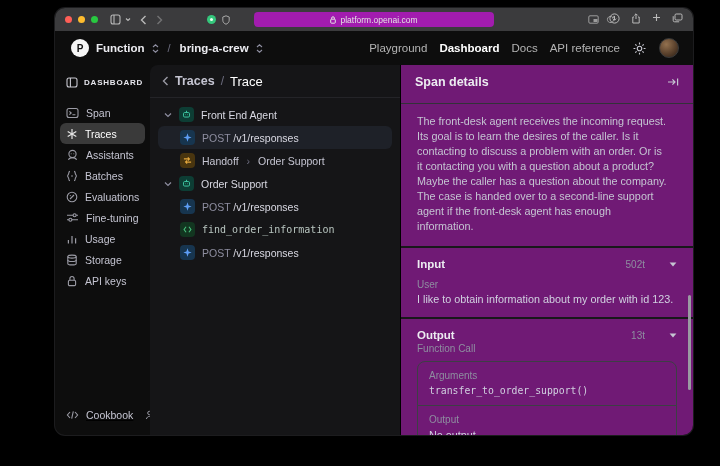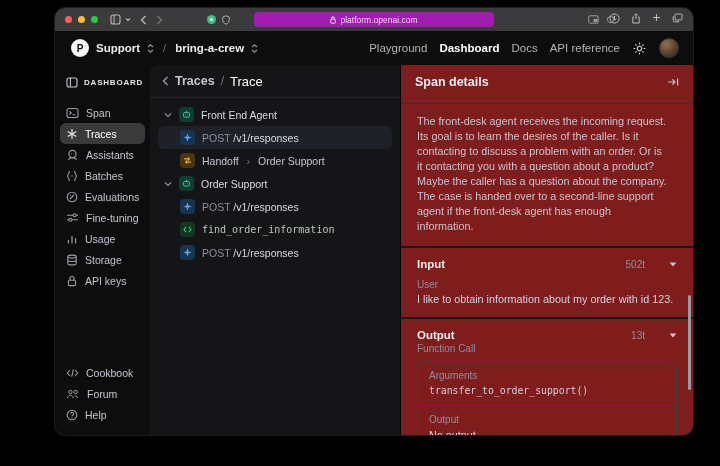--- a/index.html
+++ b/index.html
@@ -43,21 +43,21 @@
   .content { display:flex; height:370px; }
 
   .sidebar { width:95px; display:flex; flex-direction:column; padding:8px 5px 10px; }
   .side-section { display:flex; align-items:center; gap:6px; color:#e6e6ec; font-size:8px; font-weight:700;
     letter-spacing:.8px; padding:4px 6px 14px; }
   .side-item { display:flex; align-items:center; gap:7px; height:21px; padding:0 6px; border-radius:6px;
     color:#c5c5d2; font-size:10.5px; cursor:default; }
   .side-item .ic { color:#9b9ba5; display:flex; }
   .side-item.active { background:#3a3a3a; color:#fff; }
   .side-item.active .ic { color:#e6e6e6; }
-  .side-footer { margin-top:auto; display:flex; flex-direction:column;text-decoration:underline; }
+  .side-footer { margin-top:auto; display:flex; flex-direction:row;text-decoration:underline; }
 
   .panels { flex:1; display:flex; border-radius:8px 0 0 0; overflow:hidden; }
 
   
   .trace-panel { width:250px; background:#151517; display:flex; flex-direction:column; }
   .tp-header { height:33px; flex:none; display:flex; align-items:center; gap:6px; padding:0 12px; border-bottom:1px solid #242428; }
   .tp-back-ch { color:#9b9ba5; display:flex; }
   .tp-back { color:#c5c5d2; font-size:12.5px; font-weight:600; }
   .tp-sep { color:#6e6e80; font-size:12px; }
   .tp-cur { color:#fff; font-size:13px; font-weight:400; }
@@ -72,21 +72,21 @@
   .chip-handoff { background:#49350f; color:#e2a63c; }
   .chip-fn { background:#123620; color:#49c27e; }
   .t-agent { color:#d9d9e3; font-weight:500; }
   .t-method { color:#8e8ea0; }
   .t-path { color:#d9d9e3; }
   .t-hand { color:#c5c5d2; }
   .t-arrow { color:#6e6e80; padding:0 1px; }
   .t-fn { font-family:"DejaVu Sans Mono", monospace; font-size:10px; color:#b9c6c0; }
 
   
-  .span-panel { flex:1; background:#7f1d1d; border-left:1px solid #000; display:flex; flex-direction:column; position:relative; overflow:hidden; }
+  .span-panel { flex:1; background:#701a75; border-left:1px solid #000; display:flex; flex-direction:column; position:relative; overflow:hidden; }
   .sp-header { height:33px; flex:none; display:flex; align-items:center; justify-content:space-between; padding:0 14px; }
   .sp-title { color:#ececf1; font-size:12.5px; font-weight:700; }
   .sp-collapse { color:#c5c5d2; display:flex; cursor:default; }
   .clipped-text { margin:0 16px 5px; height:3px;
     background:repeating-linear-gradient(90deg,#45454c 0 5px, transparent 5px 9px); opacity:.75; }
   .sp-section { padding:10px 16px 12px; border-top:2px solid #18181a; }
   .sp-desc { font-size:10.8px; line-height:15px; color:#c5c5d2; padding-right:10px; }
   .sec-head { display:flex; align-items:center; justify-content:space-between; margin-bottom:9px; }
   .sec-label { color:#ececf1; font-size:11.5px; font-weight:700; }
   .sec-right { display:flex; align-items:center; gap:24px; }
@@ -186,21 +186,21 @@
             <rect x="3" y="1" width="7" height="6" rx="1.2"></rect>
             <path d="M1.2 3.2v4.2a1.4 1.4 0 0 0 1.4 1.4h4.6"></path>
           </svg>
       </span>
     </div>
   </div>
 
   <div class="header">
     <div class="h-left">
       <div class="org-avatar">P</div>
-      <span class="h-name">Support</span>
+      <span class="h-name">Function</span>
       <span class="updown">
         <svg width="7" height="9" viewBox="0 0 7 9" fill="none" stroke="currentColor" stroke-width="1.1">
             <polyline points="1,3 3.5,.8 6,3"></polyline>
             <polyline points="1,6 3.5,8.2 6,6"></polyline>
           </svg>
       </span>
       <span class="h-sep">/</span>
       <span class="h-name">bring-a-crew</span>
       <span class="updown">
         <svg width="7" height="9" viewBox="0 0 7 9" fill="none" stroke="currentColor" stroke-width="1.1">

